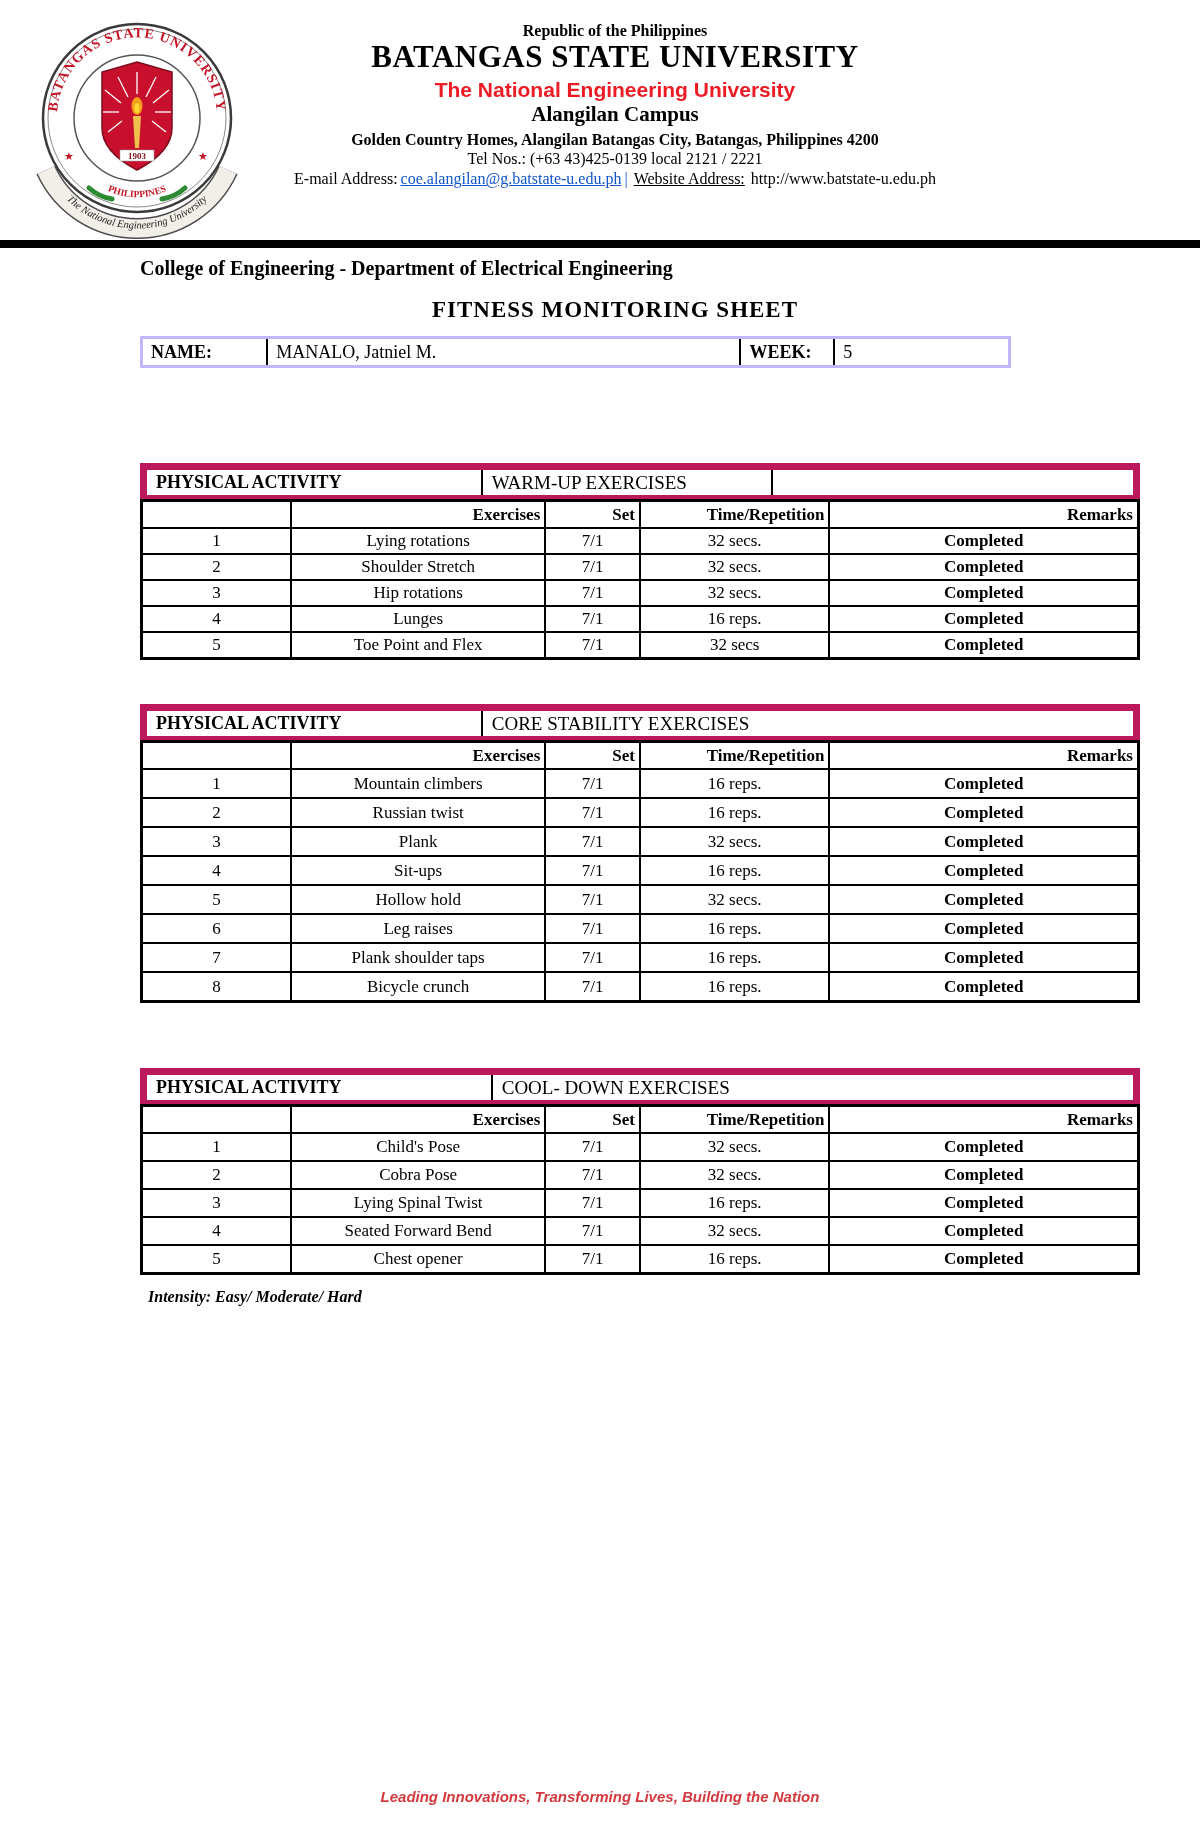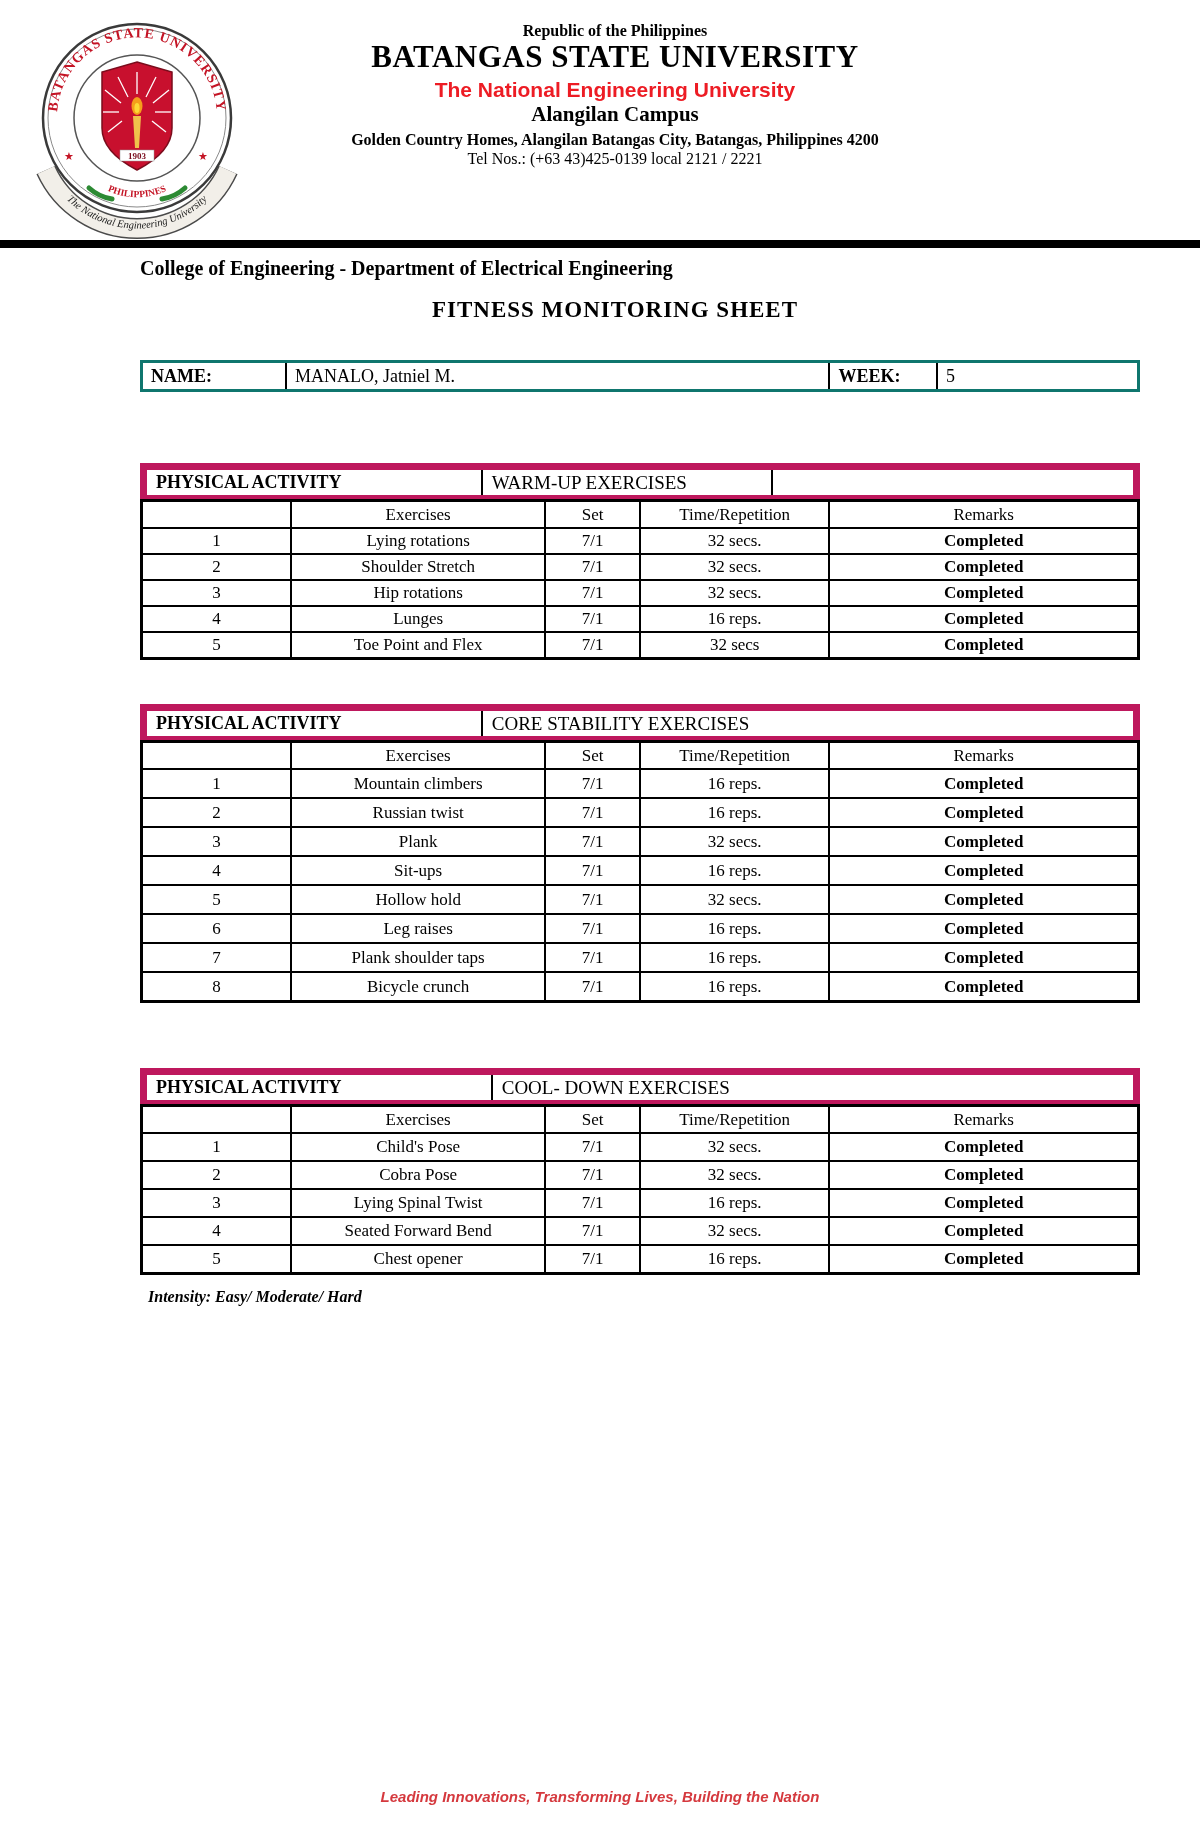--- a/index.html
+++ b/index.html
@@ -20,39 +20,39 @@
   .web-label{text-decoration:underline;}
 
   .logo-wrap{position:absolute;left:34px;top:20px;width:206px;height:220px;}
 
   .rule{position:absolute;left:0;top:240px;width:1200px;height:8px;background:#000;}
   .college{position:absolute;left:140px;top:257px;font-size:20px;font-weight:bold;}
   .doc-title{position:absolute;left:30px;top:297px;width:1170px;text-align:center;
              font-size:23px;font-weight:bold;letter-spacing:1px;}
 
   
-  .info-table{position:absolute;left:140px;top:360px;width:1000px;border-collapse:collapse;
-              table-layout:fixed;border:3px solid #0f766e;}
+  .info-table{position:absolute;left:140px;top:336px;width:871px;border-collapse:collapse;
+              table-layout:fixed;border:3px solid #c4b5fd;}
   .info-table td{border:2px solid #000;height:26px;font-size:18px;padding:0 8px;white-space:nowrap;overflow:hidden;}
   .lbl{font-weight:bold;}
 
   
   .table-block{position:absolute;left:140px;width:1000px;}
   .tbl-0{top:463px;} .tbl-1{top:704px;} .tbl-2{top:1068px;}
   .title-table{width:100%;border-collapse:collapse;table-layout:fixed;border:7px solid #be185d;margin-bottom:-3px;}
   .title-table td{border:2px solid #000;height:25px;padding:0 9px;white-space:nowrap;}
   .act-label{font-weight:bold;font-size:18px;}
   .act-type{font-size:19px;}
   .tbl-0 .act-label{width:31.8%;} .tbl-0 .act-type{width:27.2%;}
   .tbl-1 .act-label{width:31.8%;}
   .tbl-2 .act-label{width:32.8%;}
   .data-table{width:100%;border-collapse:collapse;table-layout:fixed;border:3px solid #000;position:relative;}
   .data-table th,.data-table td{border:2px solid #000;text-align:center;font-size:17px;padding:0 4px;
                                 white-space:nowrap;overflow:hidden;}
-  .data-table th{font-weight:normal;height:25px;}
+  .data-table th{font-weight:bold;height:25px;text-align:right;}
   .tbl-0 .data-table td{height:24px;}
   .tbl-1 .data-table td{height:27px;}
   .tbl-2 .data-table td{height:26px;}
   .data-table td.c4{font-weight:bold;}
 
   .intensity{position:absolute;left:148px;top:1288px;font-size:16px;font-weight:bold;font-style:italic;}
   .footer{position:absolute;left:0;top:1788px;width:1200px;text-align:center;
           font-family:"Liberation Sans",sans-serif;font-style:italic;font-weight:bold;font-size:15px;}
 </style>
 </head>
@@ -112,20 +112,23 @@
     </svg>
   </div>
 
   <div class="header-block">
     <div class="h-republic">Republic of the Philippines</div>
     <div class="h-univ">BATANGAS STATE UNIVERSITY</div>
     <div class="h-tagline" style="color: rgb(237, 28, 36);">The National Engineering University</div>
     <div class="h-campus">Alangilan Campus</div>
     <div class="h-address">Golden Country Homes, Alangilan Batangas City, Batangas, Philippines 4200</div>
     <div class="h-tel">Tel Nos.: (+63 43)425-0139 local 2121 / 2221</div>
+    <div class="h-email">
+      <span>E-mail Address:</span><a class="email-link" style="color: rgb(17, 85, 204);">coe.alangilan@g.batstate-u.edu.ph</a><span class="pipe" style="color: rgb(17, 85, 204);">|</span><span class="web-label">Website Address:</span><span>http://www.batstate-u.edu.ph</span>
+    </div>
   </div>
 
   <div class="rule"></div>
 
   <div class="college">College of Engineering - Department of Electrical Engineering</div>
 
   <div class="doc-title">FITNESS MONITORING SHEET</div>
 
   <table class="info-table">
     <colgroup>

